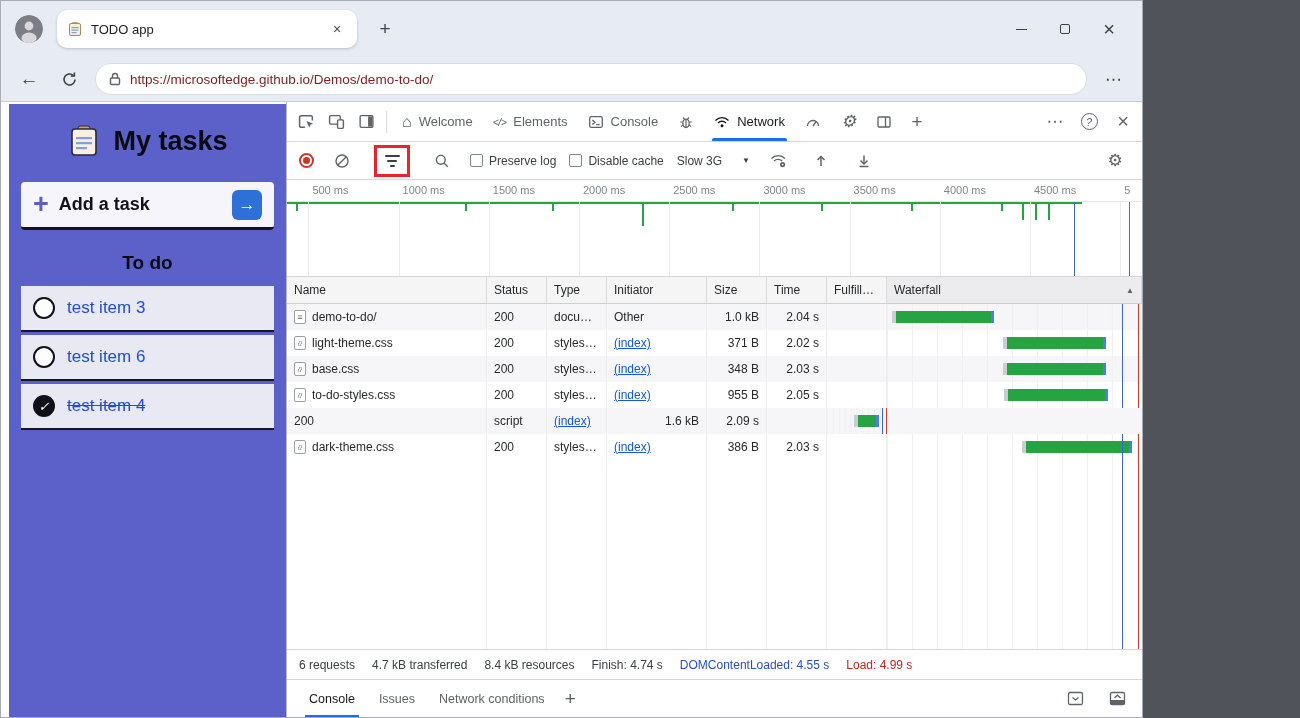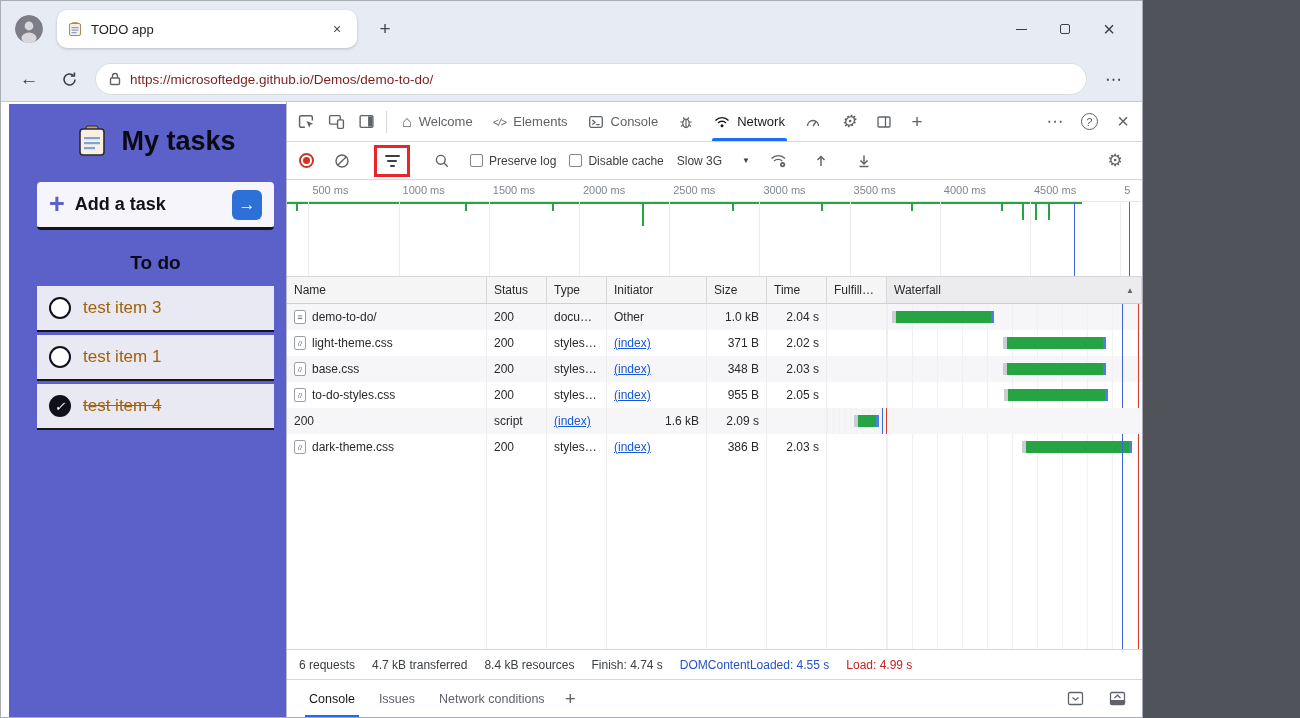--- a/index.html
+++ b/index.html
@@ -24,35 +24,35 @@
   .addressbar { height:45px; flex:none; display:flex; align-items:center; gap:12px; padding:0 14px; border-bottom:1px solid #c6cad3; }
   .nav-btn { width:28px; height:28px; display:flex; align-items:center; justify-content:center; color:#3c4043; font-size:19px; cursor:pointer; }
   .url-pill { flex:1; height:32px; background:#fff; border-radius:16px; display:flex; align-items:center; gap:9px; padding:0 14px; box-shadow:inset 0 0 0 1px #dadce0; }
   .url-text { font-size:13.5px; color:#7f1d1d; white-space:nowrap; overflow:hidden; }
   .more-btn { font-size:19px; color:#3c4043; padding:0 6px; cursor:pointer; }
 
   .main { flex:1; min-height:0; display:flex; background:#fff; }
 
   
   .page { width:285px; flex:none; background:#fff; padding:2px 0 0 8px; }
-  .todo-panel { width:277px; height:100%; background:#5b61c9; padding-top:20px;padding-left:16px; }
+  .todo-panel { width:277px; height:100%; background:#5b61c9; padding-top:20px; }
   .todo-header { display:flex; align-items:center; justify-content:center; gap:12px; }
   .todo-title { font-size:27px; font-weight:bold; color:#0a0a14; }
   .add-task { margin:24px 12px 0; height:48px; background:#f6f5fc; border-radius:4px; border-bottom:3px solid #13141f; display:flex; align-items:center; gap:10px; padding:0 12px; cursor:pointer; }
   .add-plus { color:#5b61c9; font-size:27px; font-weight:bold; line-height:1; }
   .add-plus::before { content:"+"; }
   .add-label { font-size:18px; font-weight:bold; color:#12121c; }
   .go-btn { margin-left:auto; width:30px; height:30px; background:#2c70d8; border-radius:6px; color:#fff; display:flex; align-items:center; justify-content:center; font-size:17px; cursor:pointer; }
   .g-arrow-right::before { content:"→"; }
   .section-title { text-align:center; font-size:19px; font-weight:bold; color:#0a0a14; margin:22px 0 12px; }
   .task { margin:0 12px 3px; height:46px; background:#e9e9f4; border-bottom:2px solid #15161f; display:flex; align-items:center; gap:12px; padding:0 12px; cursor:pointer; }
   .task-circle { width:22px; height:22px; border:2.5px solid #101018; border-radius:50%; background:#fdfdfe; flex:none; display:flex; align-items:center; justify-content:center; font-size:13px; color:#fff; }
   .task-circle.done { background:#101018; }
   .g-check::before { content:"✓"; }
-  .task-label { font-size:17px; color:#a16207; }
+  .task-label { font-size:17px; color:#1d4ed8; }
   .task-label.done { text-decoration:line-through; }
 
   
   .devtools { flex:1; min-width:0; display:flex; flex-direction:column; background:#fff; border-left:1px solid #b6bac2; }
 
   .dt-tabbar { height:40px; flex:none; display:flex; align-items:center; padding:0 4px; border-bottom:1px solid #d6d6d6; color:#5f6368; }
   .icon-btn { width:30px; height:30px; display:flex; align-items:center; justify-content:center; flex:none; cursor:pointer; color:#5f6368; }
   .vdiv { width:1px; height:22px; background:#d9d9d9; margin:0 5px; flex:none; }
   .dt-tab { height:100%; display:flex; align-items:center; gap:7px; padding:0 10px; font-size:13px; cursor:pointer; position:relative; white-space:nowrap; }
   .dt-tab.active { color:#191a1c; }
@@ -207,21 +207,21 @@
         </div>
 
         <div class="section-title">To do</div>
 
         <div class="task">
           <span class="task-circle"></span>
           <span class="task-label">test item 3</span>
         </div>
         <div class="task">
           <span class="task-circle"></span>
-          <span class="task-label">test item 1</span>
+          <span class="task-label">test item 6</span>
         </div>
 
 
         <div class="task">
           <span class="task-circle done">
               <i class="g-check"></i>
             </span>
           <span class="task-label done">test item 4</span>
         </div>
       </div>

